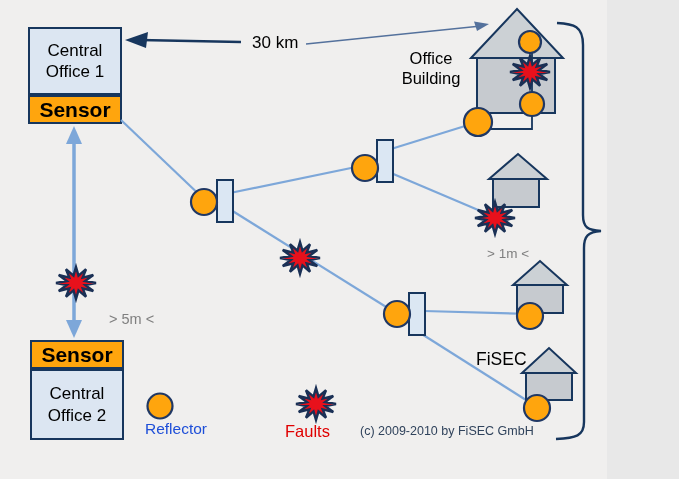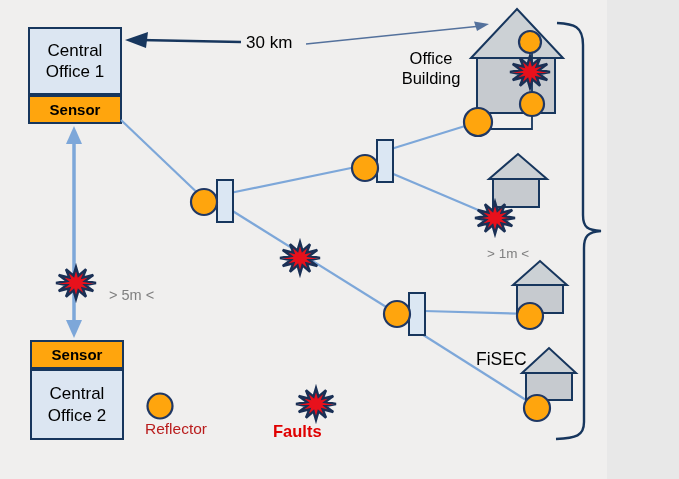--- a/index.html
+++ b/index.html
@@ -9,21 +9,21 @@
     --muted-text:#7f7f7f; --faults-text:#e00000; --copyright-text:#30435c;
   }
   html,body{margin:0;padding:0;}
   body{font-family:"Liberation Sans",sans-serif;background:#e8e8e8;}
   #stage{position:relative;width:607px;height:479px;background:var(--background);overflow:hidden;}
   #stage svg{position:absolute;left:0;top:0;z-index:2;}
   .lbl{position:absolute;z-index:3;color:#000;white-space:nowrap;}
   .box{position:absolute;z-index:1;box-sizing:border-box;border:2px solid var(--navy);
        display:flex;align-items:center;justify-content:center;text-align:center;}
   .co-box{background:var(--box-fill);font-size:17px;line-height:1.25;color:#000;}
-  .sensor-bar{background:var(--sensor-fill);font-weight:bold;font-size:15px;color:#000;}
+  .sensor-bar{background:var(--sensor-fill);font-weight:bold;font-size:21px;color:#000;}
   .co-title{white-space:normal;width:90px;}
   .reflector{fill:var(--reflector-fill);stroke:#203864;stroke-width:2.2;}
   .fault{fill:var(--fault-fill);stroke:#1a3055;stroke-width:2.4;}
   .netline{stroke:var(--line-blue);stroke-width:2.2;fill:none;}
   .splitter{fill:var(--splitter-fill);stroke:var(--navy);stroke-width:2;}
   .house-body{fill:var(--house-body-fill);stroke:var(--navy);stroke-width:2;}
   .house-roof{fill:var(--house-roof-fill);stroke:var(--navy);stroke-width:2;}
   .navyline{stroke:var(--navy);fill:none;}
   .muted{color:var(--muted-text);margin-top:17px;}
 </style>
@@ -114,21 +114,22 @@
       <use href="#fault-star" class="fault" x="76" y="283"></use>
       <use href="#fault-star" class="fault" x="300" y="258"></use>
       <use href="#fault-star" class="fault" x="530" y="72"></use>
       <use href="#fault-star" class="fault" x="495" y="218"></use>
       <use href="#fault-star" class="fault" x="316" y="404"></use>
     </g>
 
     <path d="M557,23 C574,24 583,26 583,45 L583,215 C583,228 588,230 601,231 C588,232 584,236 584,248 L584,422 C584,436 576,438 556,439" fill="none" stroke="var(--navy)" stroke-width="2.4"></path>
   </svg>
 
-  <div class="lbl" style="left:246px;top:33px;font-size:17px;">30 km</div>
+  <div class="lbl" style="left:252px;top:33px;font-size:17px;">30 km</div>
   <div class="lbl" style="left:390px;top:48px;width:82px;white-space:normal;text-align:center;font-size:16.5px;line-height:1.22;">Office Building</div>
-  <div class="lbl muted" style="left:109px;top:270px;font-size:14.5px;">&gt; 5m &lt;</div>
+  <div class="lbl muted" style="left:109px;top:294px;font-size:14.5px;">&gt; 5m &lt;</div>
   <div class="lbl muted" style="left:487px;top:229px;font-size:13.5px;">&gt; 1m &lt;</div>
   <div class="lbl" style="left:611px;top:235px;font-size:18px;">206</div>
   <div class="lbl" style="left:476px;top:349px;font-size:17.5px;">FiSEC</div>
-  <div class="lbl" style="left:145px;top:420px;font-size:15.5px;color:#b91c1c;">Reflector</div>
-  <div class="lbl" style="left:273px;top:422px;font-size:16.5px;font-weight:bold;color:var(--faults-text);">Faults</div>
+  <div class="lbl" style="left:145px;top:420px;font-size:15.5px;color:#1d4ed8;">Reflector</div>
+  <div class="lbl" style="left:285px;top:422px;font-size:16.5px;font-weight:normal;color:var(--faults-text);">Faults</div>
+  <div class="lbl" style="left:360px;top:424px;font-size:12.5px;color:var(--copyright-text);">(c) 2009-2010 by FiSEC GmbH</div>
 </div>
 
 </body></html>

